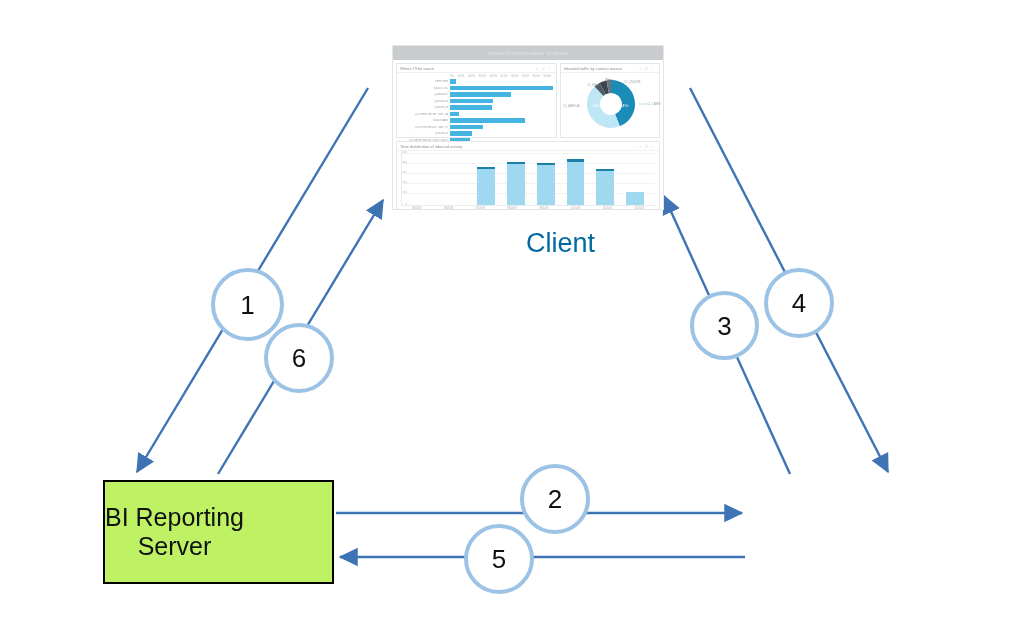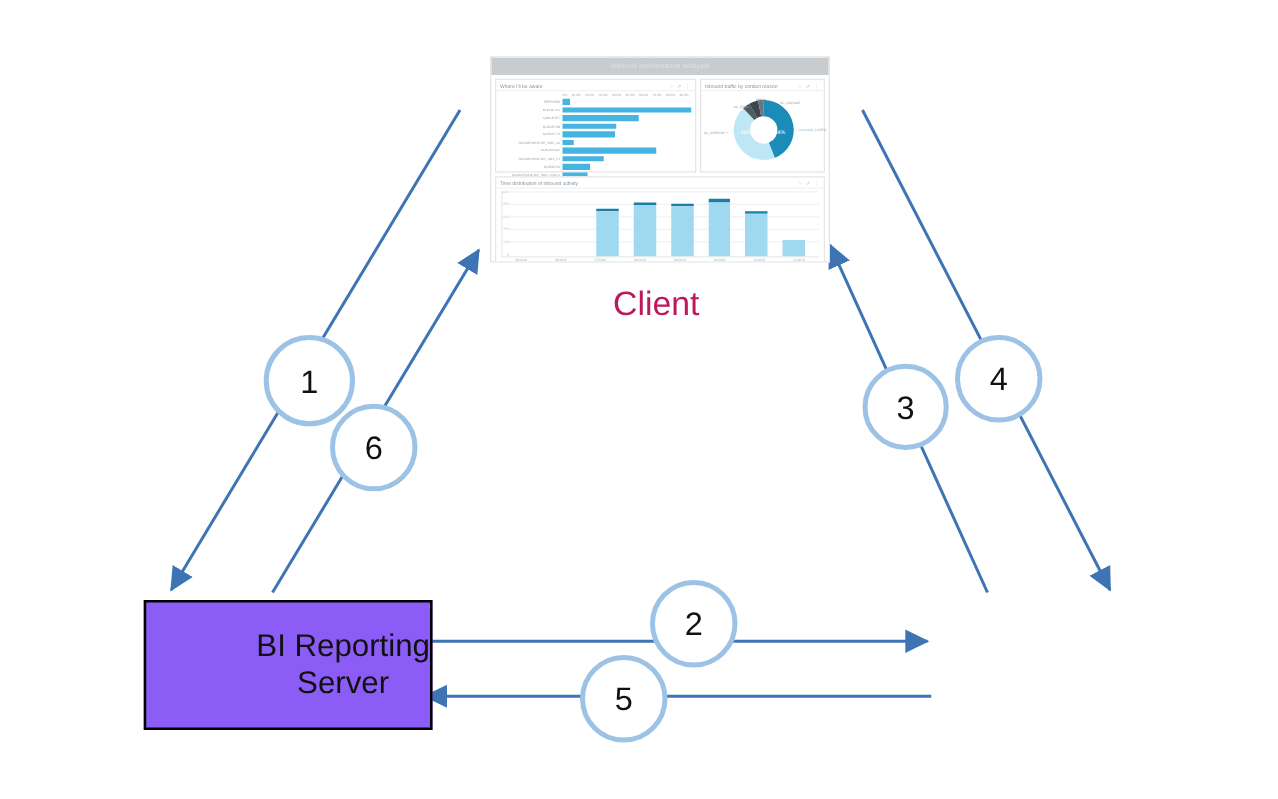--- a/index.html
+++ b/index.html
@@ -1,27 +1,27 @@
 <!DOCTYPE html>
 <html><head>
 <meta charset="utf-8">
 <style>
   html,body{margin:0;padding:0;background:#ffffff;}
   body{width:1022px;height:639px;position:relative;overflow:hidden;
        font-family:"Liberation Sans",sans-serif;}
   #stage{position:absolute;left:0;top:0;width:1022px;height:639px;}
   svg.layer{position:absolute;left:0;top:0;width:1022px;height:639px;}
-  .nodebox{position:absolute;background:#8b5cf6;border:2px solid #000000;
-           display:flex;align-items:center;justify-content:flex-end;box-sizing:border-box;margin-left:12px;}
+  .nodebox{position:absolute;background:#bef264;border:2px solid #000000;
+           display:flex;align-items:center;justify-content:flex-start;box-sizing:border-box;}
   .nodebox .lbl{font-size:25px;color:#111111;text-align:center;line-height:1.15;
                 font-family:"Liberation Sans",sans-serif;white-space:pre-line;}
   #box-bi{left:103px;top:480px;width:231px;height:104px;}
   #box-sso{left:747px;top:480px;width:201px;height:104px;}
-  .client-label{position:absolute;left:455px;top:228px;width:140px;text-align:center;
-                font-size:27px;color:#be185d;}
+  .client-label{position:absolute;left:455px;top:228px;width:140px;text-align:right;
+                font-size:27px;color:#0369a1;}
   .numcircle{position:absolute;border-radius:50%;background:#ffffff;
              border:4px solid #9CC3E5;display:flex;align-items:center;
              justify-content:center;box-sizing:border-box;}
   .numcircle span{font-size:26px;color:#111111;line-height:1;}
   
   #dash{position:absolute;left:392px;top:45px;width:272px;height:165px;
         background:#ffffff;border:1px solid #e2e4e6;box-sizing:border-box;
         padding:0;overflow:hidden;}
   .dash-title{height:14px;background:#c9cccf;color:#dfe2e4;font-size:5.5px;
               display:flex;align-items:center;justify-content:center;letter-spacing:.2px;}

